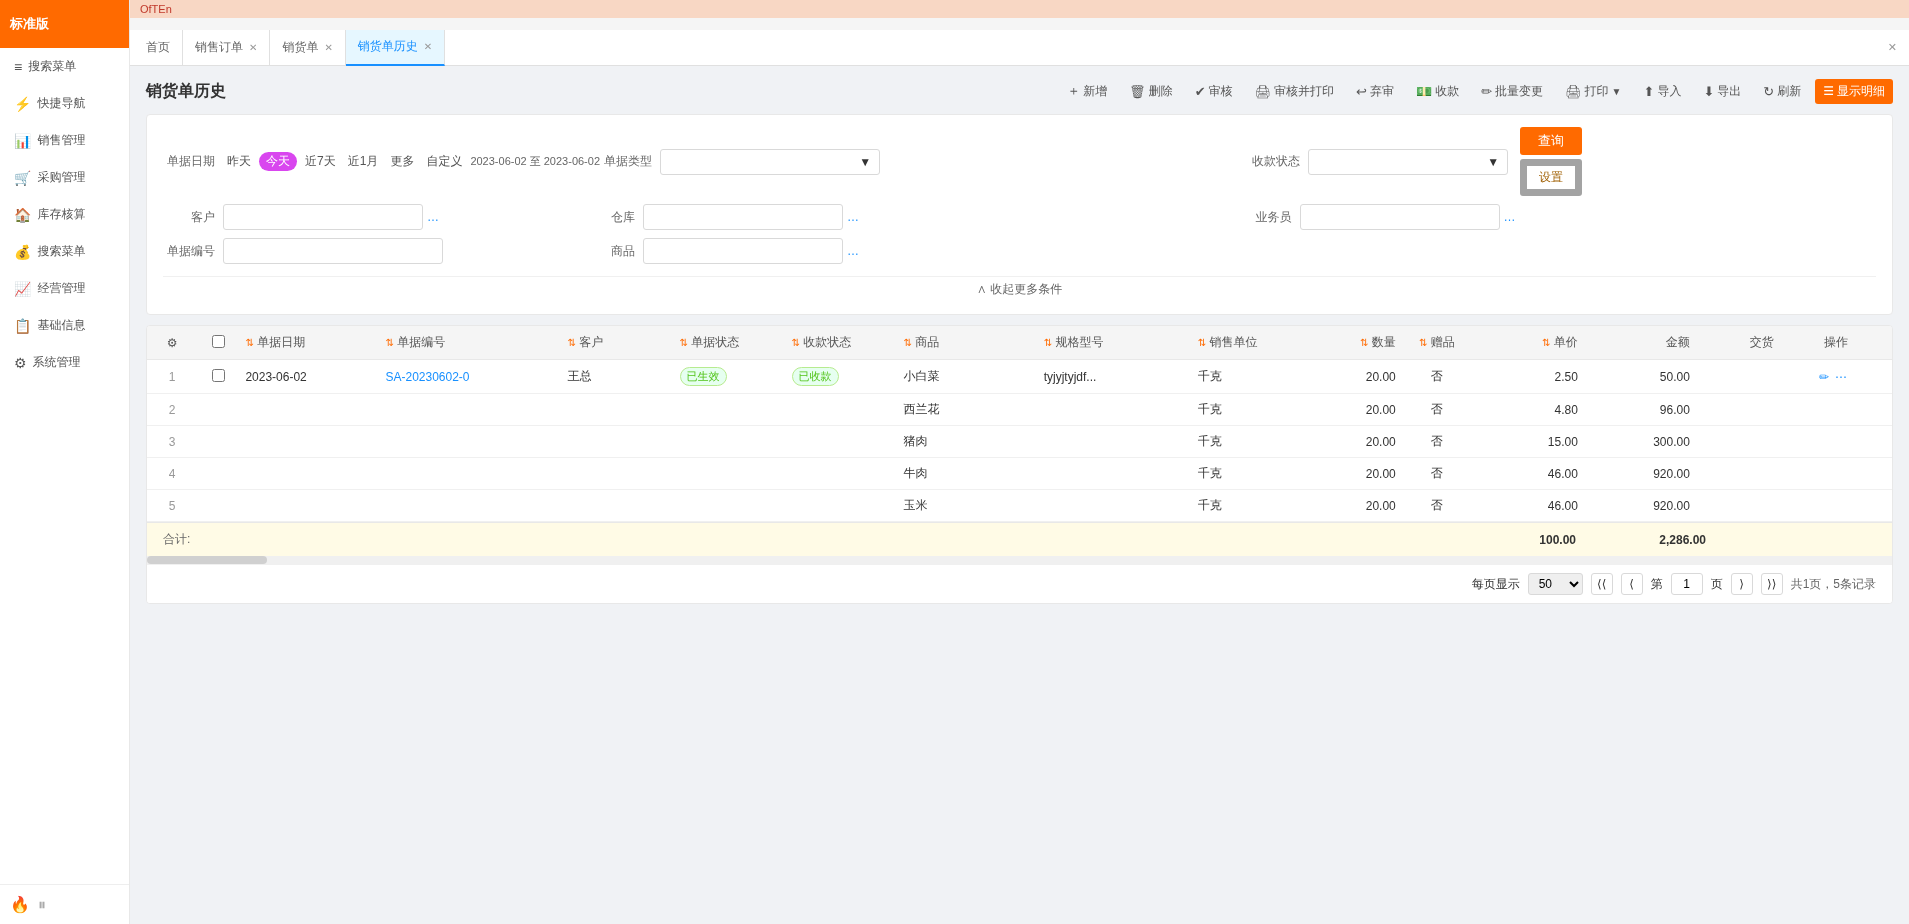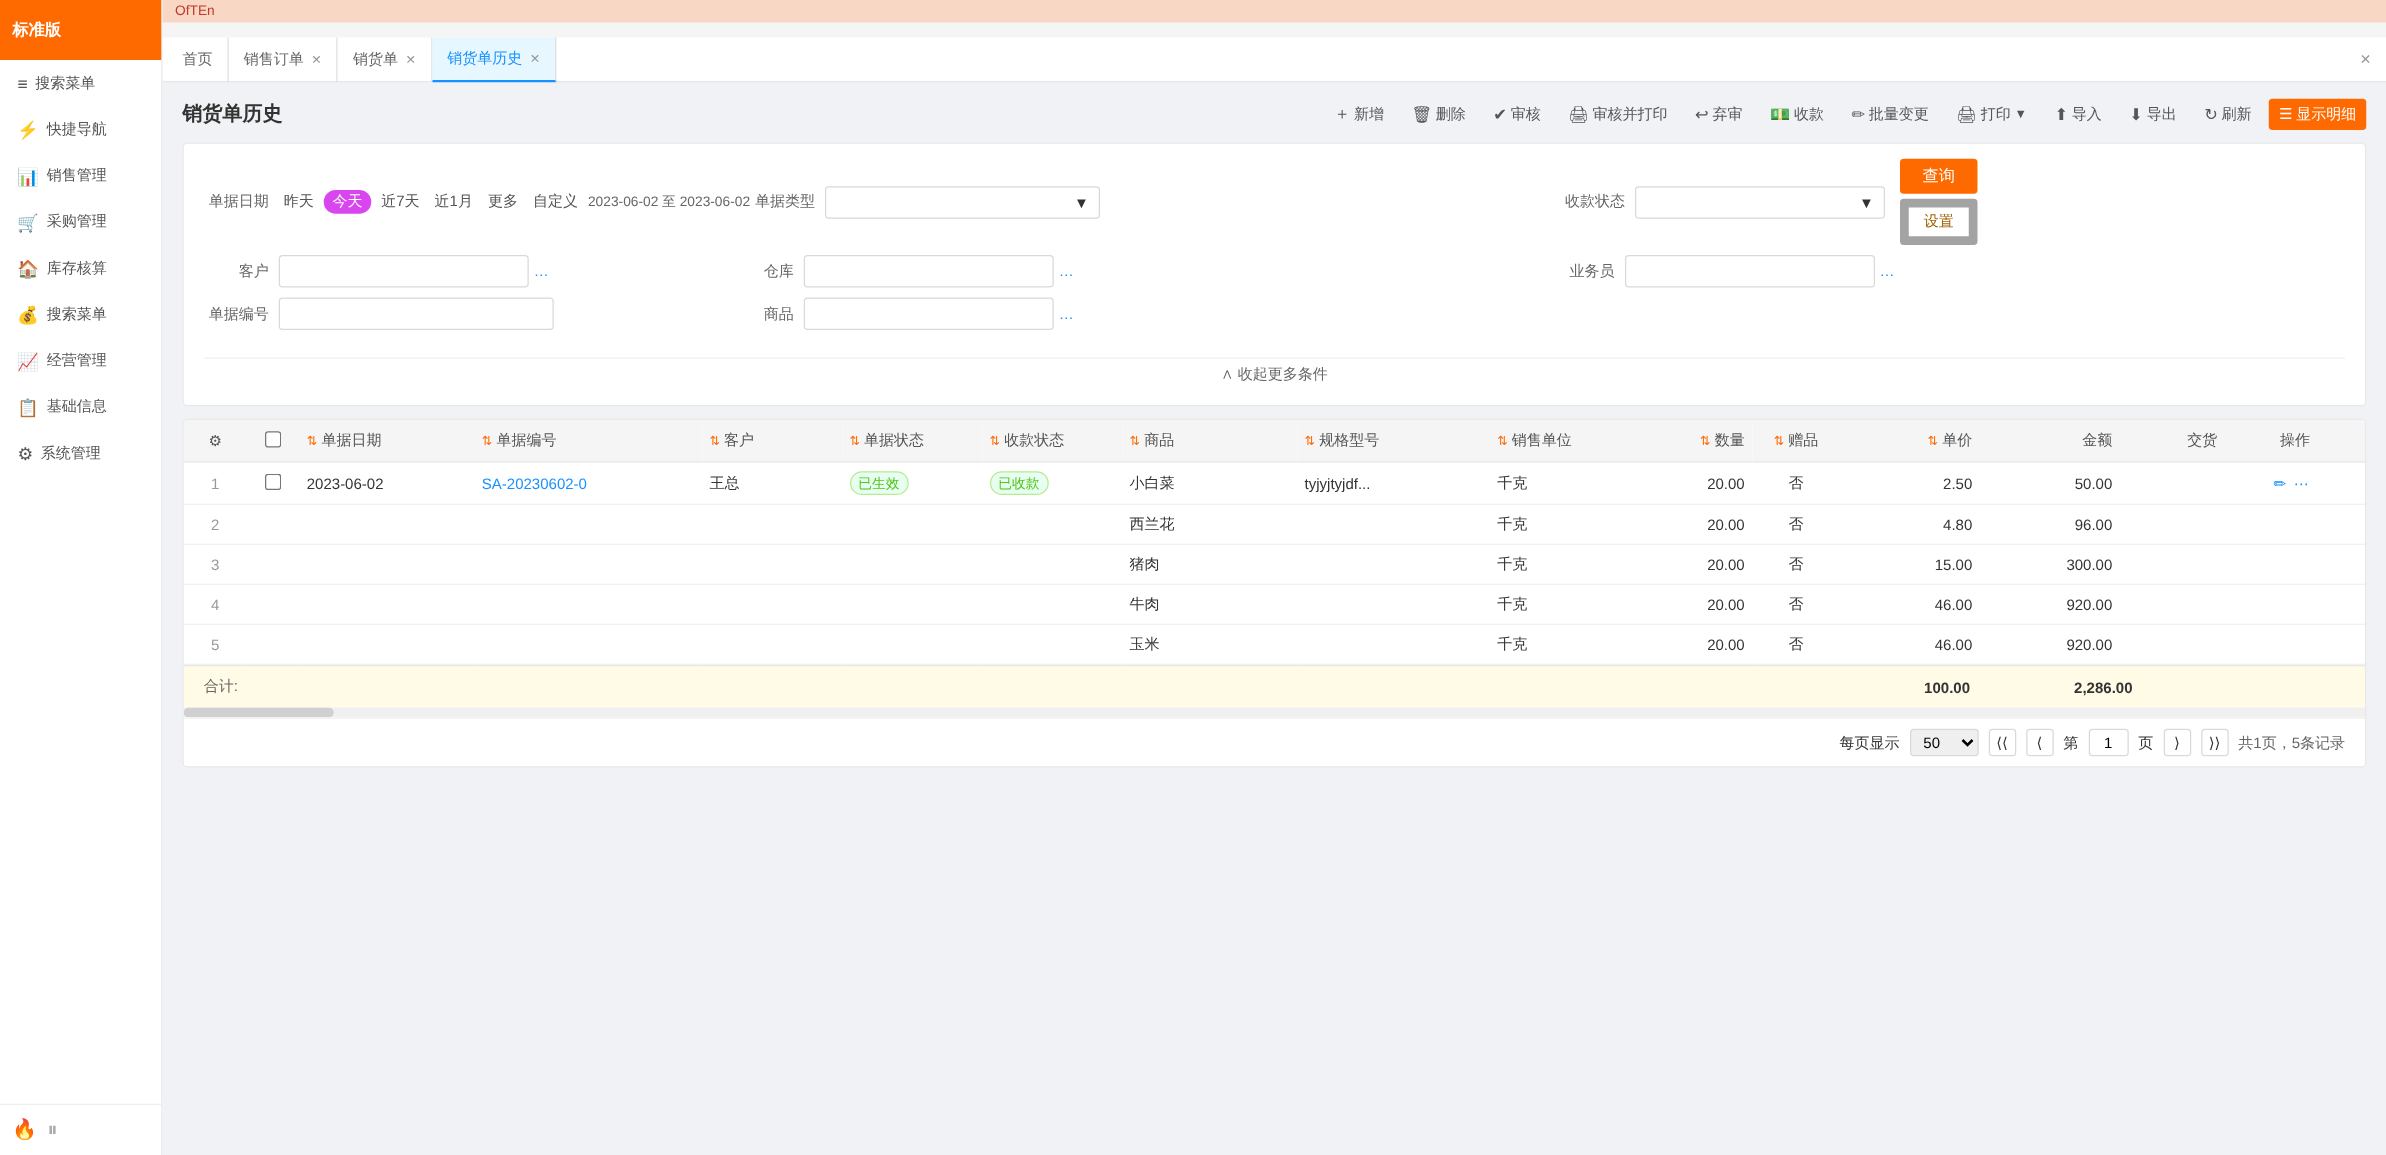--- a/index.html
+++ b/index.html
@@ -37,21 +37,21 @@
     .filter-row { display: flex; align-items: center; gap: 0; margin-bottom: 8px; }
     .filter-label { color: #666; font-size: 12px; min-width: 60px; text-align: right; padding-right: 8px; }
     .filter-input { border: 1px solid #d9d9d9; border-radius: 3px; padding: 3px 8px; font-size: 12px; color: #333; min-width: 180px; height: 26px; }
     .filter-select { border: 1px solid #d9d9d9; border-radius: 3px; padding: 3px 8px; font-size: 12px; color: #333; min-width: 240px; height: 26px; display: flex; align-items: center; justify-content: space-between; cursor: pointer; }
     .filter-col { display: flex; align-items: center; flex: 1; }
     .date-shortcuts { display: flex; align-items: center; gap: 4px; font-size: 12px; }
     .date-shortcut { cursor: pointer; color: #555; padding: 1px 4px; }
     .date-shortcut.active { background: #d946ef; color: white; border-radius: 10px; padding: 1px 7px; }
     .date-range { color: #666; font-size: 11px; margin-left: 4px; }
     .dotdotdot { color: #1890ff; cursor: pointer; font-size: 12px; margin-left: 4px; }
-    .collapse-btn { text-align: center; padding: 4px; color: #666; cursor: pointer; font-size: 12px; border-top: 1px solid #f0f0f0; margin-top: 22px; }
+    .collapse-btn { text-align: center; padding: 4px; color: #666; cursor: pointer; font-size: 12px; border-top: 1px solid #f0f0f0; margin-top: 12px; }
 
     
     .table-container { background: #fff; border-radius: 4px; border: 1px solid #e8e8e8; overflow: hidden; }
     .table-wrapper { overflow-x: auto; }
     table { width: 100%; border-collapse: collapse; font-size: 12px; }
     thead tr { background: #f5f5f5; }
     th { padding: 8px 6px; text-align: left; font-weight: normal; color: #555; border-bottom: 1px solid #e8e8e8; white-space: nowrap; }
     th.sortable { cursor: pointer; }
     th .sort-icon { color: #ff6a00; font-size: 10px; }
     td { padding: 7px 6px; border-bottom: 1px solid #f0f0f0; color: #333; white-space: nowrap; }

